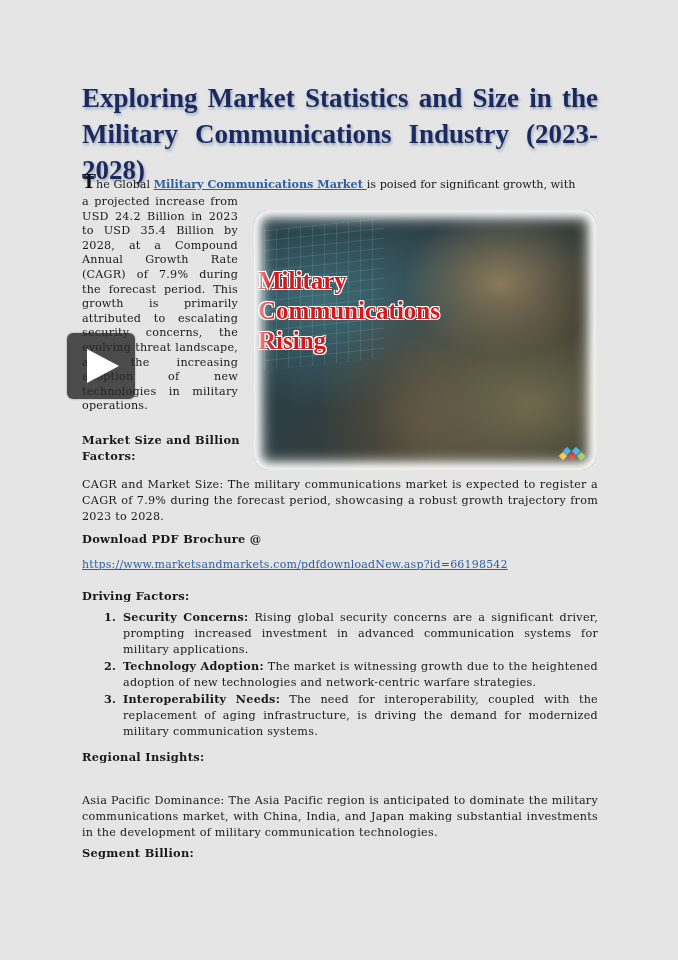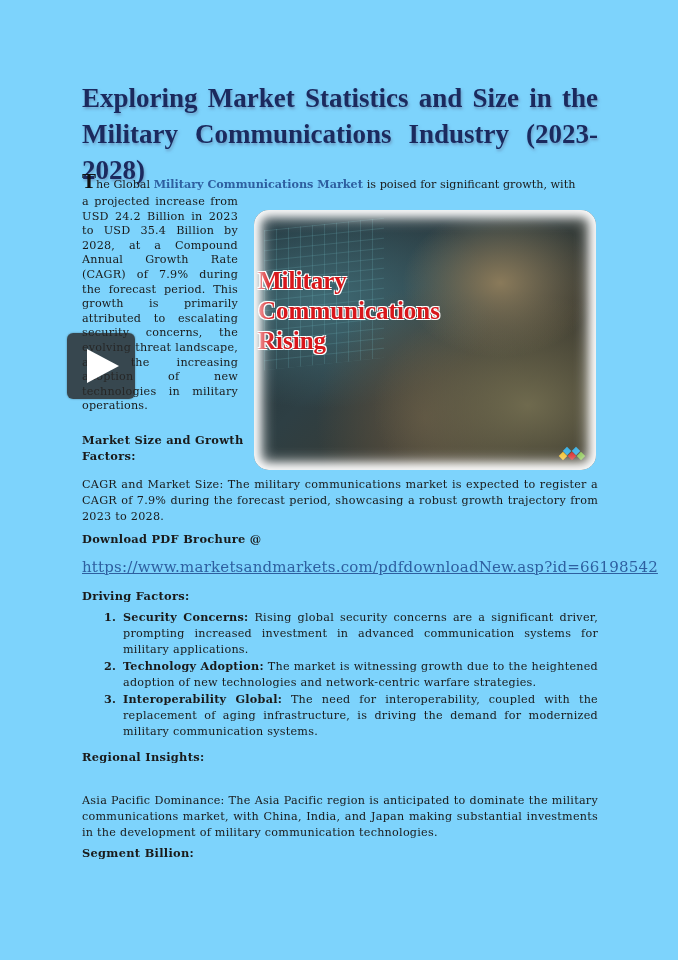--- a/index.html
+++ b/index.html
@@ -1,30 +1,30 @@
 <!DOCTYPE html>
 <html><head>
 <meta charset="utf-8">
 <style>
   html, body { margin: 0; padding: 0; background: #ffffff; }
   body { width: 678px; height: 960px; position: relative; overflow: hidden;
          font-family: "DejaVu Serif", "Liberation Serif", serif; color: #1a1a1a; }
-  .page { position: absolute; left: 0; top: 0; width: 678px; height: 960px; background: #7dd3fc; }
+  .page { position: absolute; left: 0; top: 0; width: 678px; height: 960px; background: #e5e5e5; }
 
   .title { position: absolute; left: 82px; top: 80px; width: 516px;
            font-family: "Liberation Serif", serif; font-weight: bold;
            font-size: 27px; line-height: 36px; color: #1b2a5e;
            text-shadow: 1px 2px 3px rgba(90,110,150,0.55); text-align: justify; }
   .title .l1 { display: block; text-align-last: justify; }
   .title .l2 { display: block; }
 
   .intro-first { position: absolute; left: 82px; top: 173px; width: 516px;
                  font-size: 11.2px; line-height: 16px; white-space: nowrap; }
   .dropcap { font-family: "Liberation Serif", serif; font-weight: bold; font-size: 21px; color: #111; }
-  .link-bold { color: #2e5fa0; font-weight: bold; }
+  .link-bold { color: #2e5fa0; font-weight: bold; text-decoration: underline; }
 
   .intro-col { position: absolute; left: 82px; top: 195px; width: 156px;
                font-size: 11.2px; line-height: 14.6px; text-align: justify; letter-spacing: 0.2px; }
 
   .hero { position: absolute; left: 254px; top: 210px; width: 342px; height: 260px;
           border-radius: 15px; overflow: hidden;
           box-shadow: 0 0 8px 4px rgba(255,255,255,0.9) inset;
           background:
             radial-gradient(ellipse at 72% 28%, #8a7a5a 0%, rgba(138,122,90,0) 28%),
             radial-gradient(ellipse at 80% 75%, #6f6a4e 0%, rgba(111,106,78,0) 40%),
@@ -42,21 +42,21 @@
   .hero-logo { position: absolute; right: 12px; bottom: 10px; width: 24px; height: 12px; }
   .hero-logo i { position: absolute; width: 6px; height: 6px; transform: rotate(45deg); display: block; }
 
   .play { position: absolute; left: 67px; top: 333px; width: 68px; height: 66px;
           background: rgba(40,40,40,0.82); border-radius: 6px; box-shadow: 0 0 2px rgba(0,0,0,0.4); }
   .play svg { position: absolute; left: 18px; top: 14px; }
 
   .h { position: absolute; left: 82px; font-weight: bold; font-size: 11.4px; line-height: 15.5px; letter-spacing: 0.3px; }
   .p { position: absolute; left: 82px; width: 516px; font-size: 11.2px; line-height: 16px;
        text-align: justify; letter-spacing: 0.25px; }
-  .url { position: absolute; left: 82px; top: 558px; font-size: 15px; color: #2e5fa0; text-decoration: underline; letter-spacing: 0.2px; }
+  .url { position: absolute; left: 82px; top: 558px; font-size: 11px; color: #2e5fa0; text-decoration: underline; letter-spacing: 0.2px; }
 
   .list { position: absolute; left: 104px; top: 609px; width: 494px; margin: 0; padding: 0; list-style: none; }
   .list li { position: relative; padding-left: 19px; font-size: 11.2px; line-height: 16px;
              text-align: justify; letter-spacing: 0.25px; margin-bottom: 0; }
   .list li .num { position: absolute; left: 0; top: 0; font-weight: bold; }
   .list li .lbl { font-weight: bold; }
 </style>
 </head>
 <body>
 
@@ -90,41 +90,41 @@
     <div class="hero-fade"></div>
   </div>
 
   <div class="play">
     <svg width="36" height="38" viewBox="0 0 36 38">
       <polygon points="2,2 34,19 2,36" fill="#ffffff"></polygon>
     </svg>
   </div>
 
   <div class="h" style="top:433px;">
-    <div>Market Size and Growth</div>
+    <div>Market Size and Billion</div>
     <div>Factors:</div>
   </div>
 
   <div class="p" style="top:477px;">CAGR and Market Size: The military communications market is expected to register a CAGR of 7.9% during the forecast period, showcasing a robust growth trajectory from 2023 to 2028.</div>
 
   <div class="h" style="top:532px;">Download PDF Brochure @</div>
 
   <a class="url">https://www.marketsandmarkets.com/pdfdownloadNew.asp?id=66198542</a>
 
   <div class="h" style="top:589px;">Driving Factors:</div>
 
   <ol class="list">
     <li>
       <span class="num">1.</span><span class="lbl">Security Concerns:</span><span> Rising global security concerns are a significant driver, prompting increased investment in advanced communication systems for military applications.</span>
     </li>
     <li>
       <span class="num">2.</span><span class="lbl">Technology Adoption:</span><span> The market is witnessing growth due to the heightened adoption of new technologies and network-centric warfare strategies.</span>
     </li>
     <li>
-      <span class="num">3.</span><span class="lbl">Interoperability Global:</span><span> The need for interoperability, coupled with the replacement of aging infrastructure, is driving the demand for modernized military communication systems.</span>
+      <span class="num">3.</span><span class="lbl">Interoperability Needs:</span><span> The need for interoperability, coupled with the replacement of aging infrastructure, is driving the demand for modernized military communication systems.</span>
     </li>
   </ol>
 
   <div class="h" style="top:750px;">Regional Insights:</div>
 
   <div class="p" style="top:793px;">Asia Pacific Dominance: The Asia Pacific region is anticipated to dominate the military communications market, with China, India, and Japan making substantial investments in the development of military communication technologies.</div>
 
   <div class="h" style="top:846px;">Segment Billion:</div>
 
 </div>

